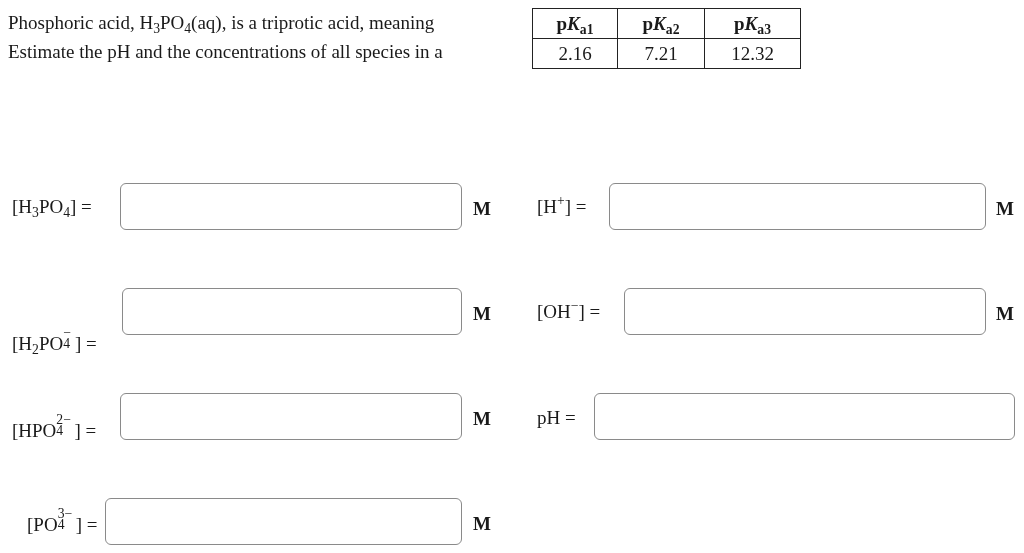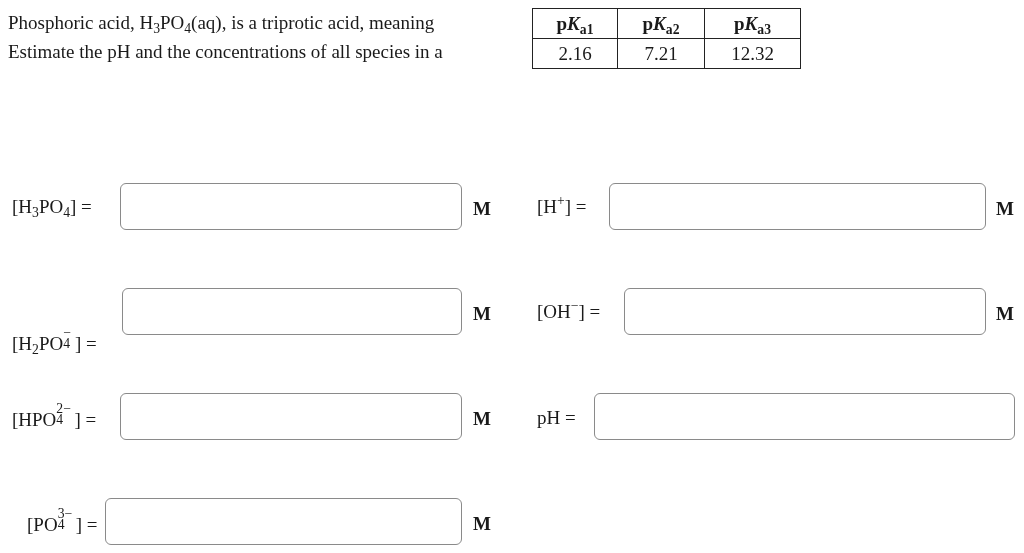--- a/index.html
+++ b/index.html
@@ -71,21 +71,21 @@
   <span class="unit" style="left:473px; top:198px;">M</span>
 </div>
 
 <div>
   <span class="label" style="left:12px; top:301px;margin-top:30px;"><span>[H</span><sub>2</sub><span>PO</span><span class="subsup"><span class="s-up">−</span><span class="s-dn">4</span></span><span>] =</span></span>
   <div class="box" style="left:122px; top:288px; width:340px;"><input type="text" value="" style=""></div>
   <span class="unit" style="left:473px; top:303px;">M</span>
 </div>
 
 <div>
-  <span class="label" style="left:12px; top:407px;"><span>[HPO</span><span class="subsup" style="width:0.95em;"><span class="s-up">2−</span><span class="s-dn">4</span></span><span>] =</span></span>
+  <span class="label" style="left:12px; top:418px;"><span>[HPO</span><span class="subsup" style="width:0.95em;"><span class="s-up">2−</span><span class="s-dn">4</span></span><span>] =</span></span>
   <div class="box" style="left:120px; top:393px; width:342px;"><input type="text" value="" style=""></div>
   <span class="unit" style="left:473px; top:408px;">M</span>
 </div>
 
 <div>
   <span class="label" style="left:12px; top:512px;margin-left:15px;"><span>[PO</span><span class="subsup" style="width:0.95em;"><span class="s-up">3−</span><span class="s-dn">4</span></span><span>] =</span></span>
   <div class="box" style="left:105px; top:498px; width:357px;"><input type="text" value="" style=""></div>
   <span class="unit" style="left:473px; top:513px;">M</span>
 </div>
 

